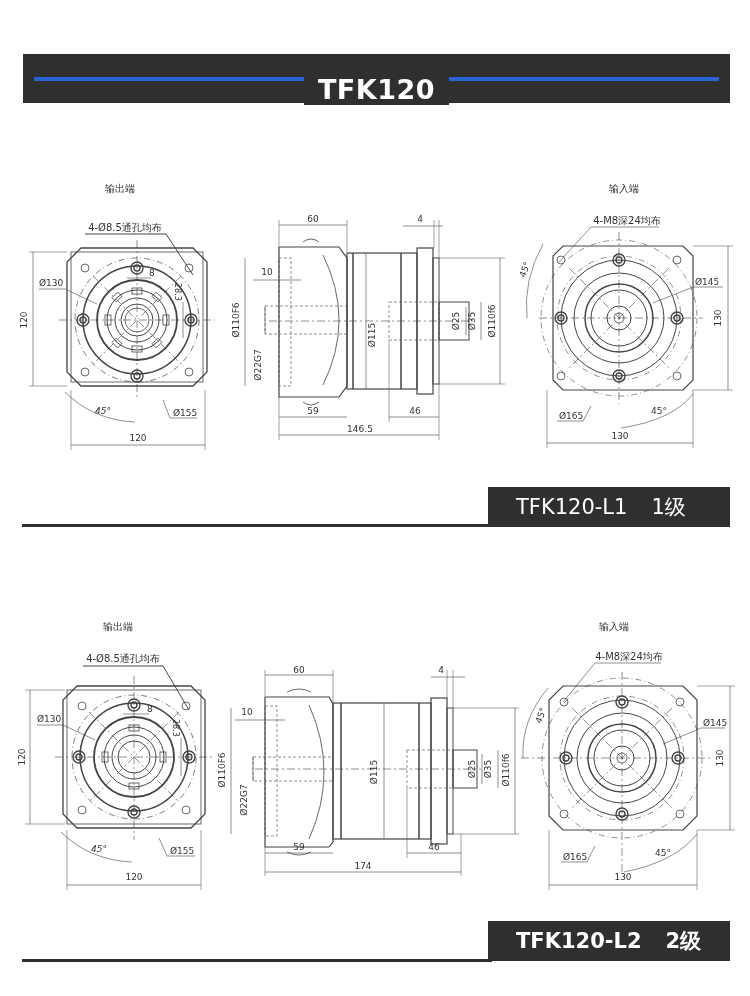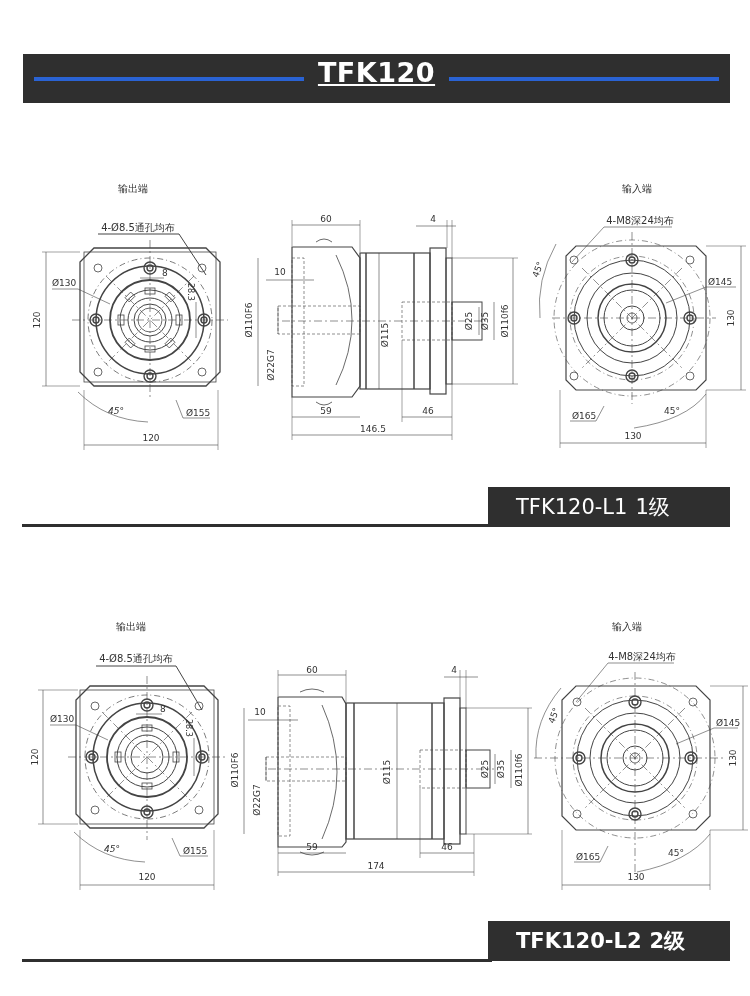--- a/index.html
+++ b/index.html
@@ -1,24 +1,24 @@
 <!DOCTYPE html>
 <html><head>
 <meta charset="utf-8">
 <style>
   html, body { margin:0; padding:0; background:#ffffff; }
   body { width:750px; height:996px; position:relative; overflow:hidden; font-family:"DejaVu Sans", sans-serif; }
   .header-bar { position:absolute; left:23px; top:54px; width:707px; height:49px; background:#2f2f2f; }
   .header-line { position:absolute; top:23px; height:4px; background:#2a63d4; }
-  .header-title { position:absolute; left:0; right:0; top:3px; text-align:center; color:#ffffff; font-family:"DejaVu Sans", sans-serif; font-size:27px; font-weight:bold; letter-spacing:0.5px;text-decoration:underline; }
+  .header-title { position:absolute; left:0; right:0; top:20px; text-align:center; color:#ffffff; font-family:"DejaVu Sans", sans-serif; font-size:27px; font-weight:bold; letter-spacing:0.5px; }
   .header-title span { background:#2f2f2f; padding:0 14px; }
-  .drawing { position:absolute; left:16px; width:596px; }
+  .drawing { position:absolute; left:3px; width:596px; }
   .drawing svg { display:block; }
   .model-tag { position:absolute; right:20px; height:40px; background:#2f2f2f; color:#fff; font-family:"DejaVu Sans", sans-serif; font-size:21px; line-height:40px; padding:0 26px 0 28px; box-sizing:border-box; width:242px; }
-  .model-tag .stage { margin-left:8px; }
+  .model-tag .stage { margin-left:24px; }
   .model-rule { position:absolute; left:22px; height:3px; background:#2f2f2f; }
   svg text { font-family:"DejaVu Sans", sans-serif; fill:#333; }
 </style>
 </head>
 <body>
 
 <div class="header-bar">
   <div class="header-line" style="left:11px;width:280px;"></div>
   <div class="header-line" style="left:426px;width:270px;"></div>
   <div class="header-title"><span>TFK120</span></div>

